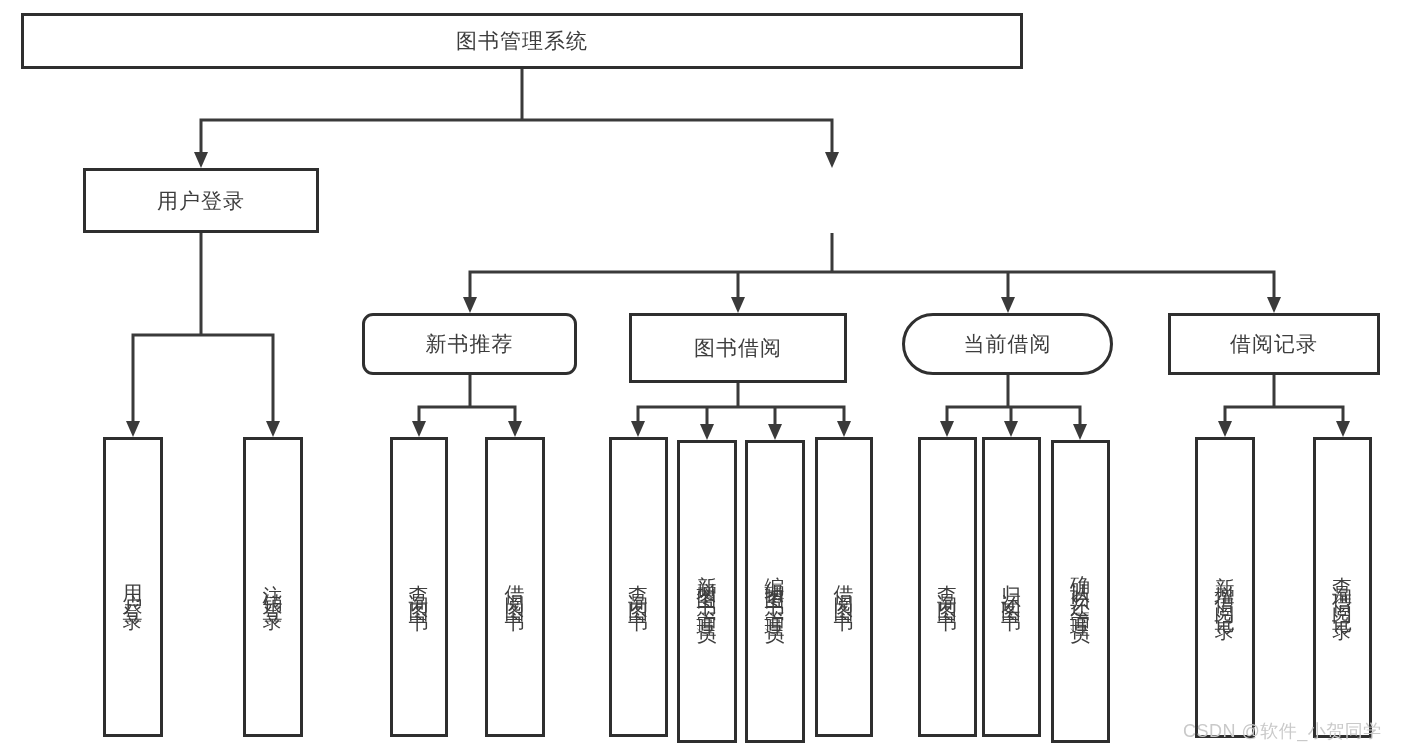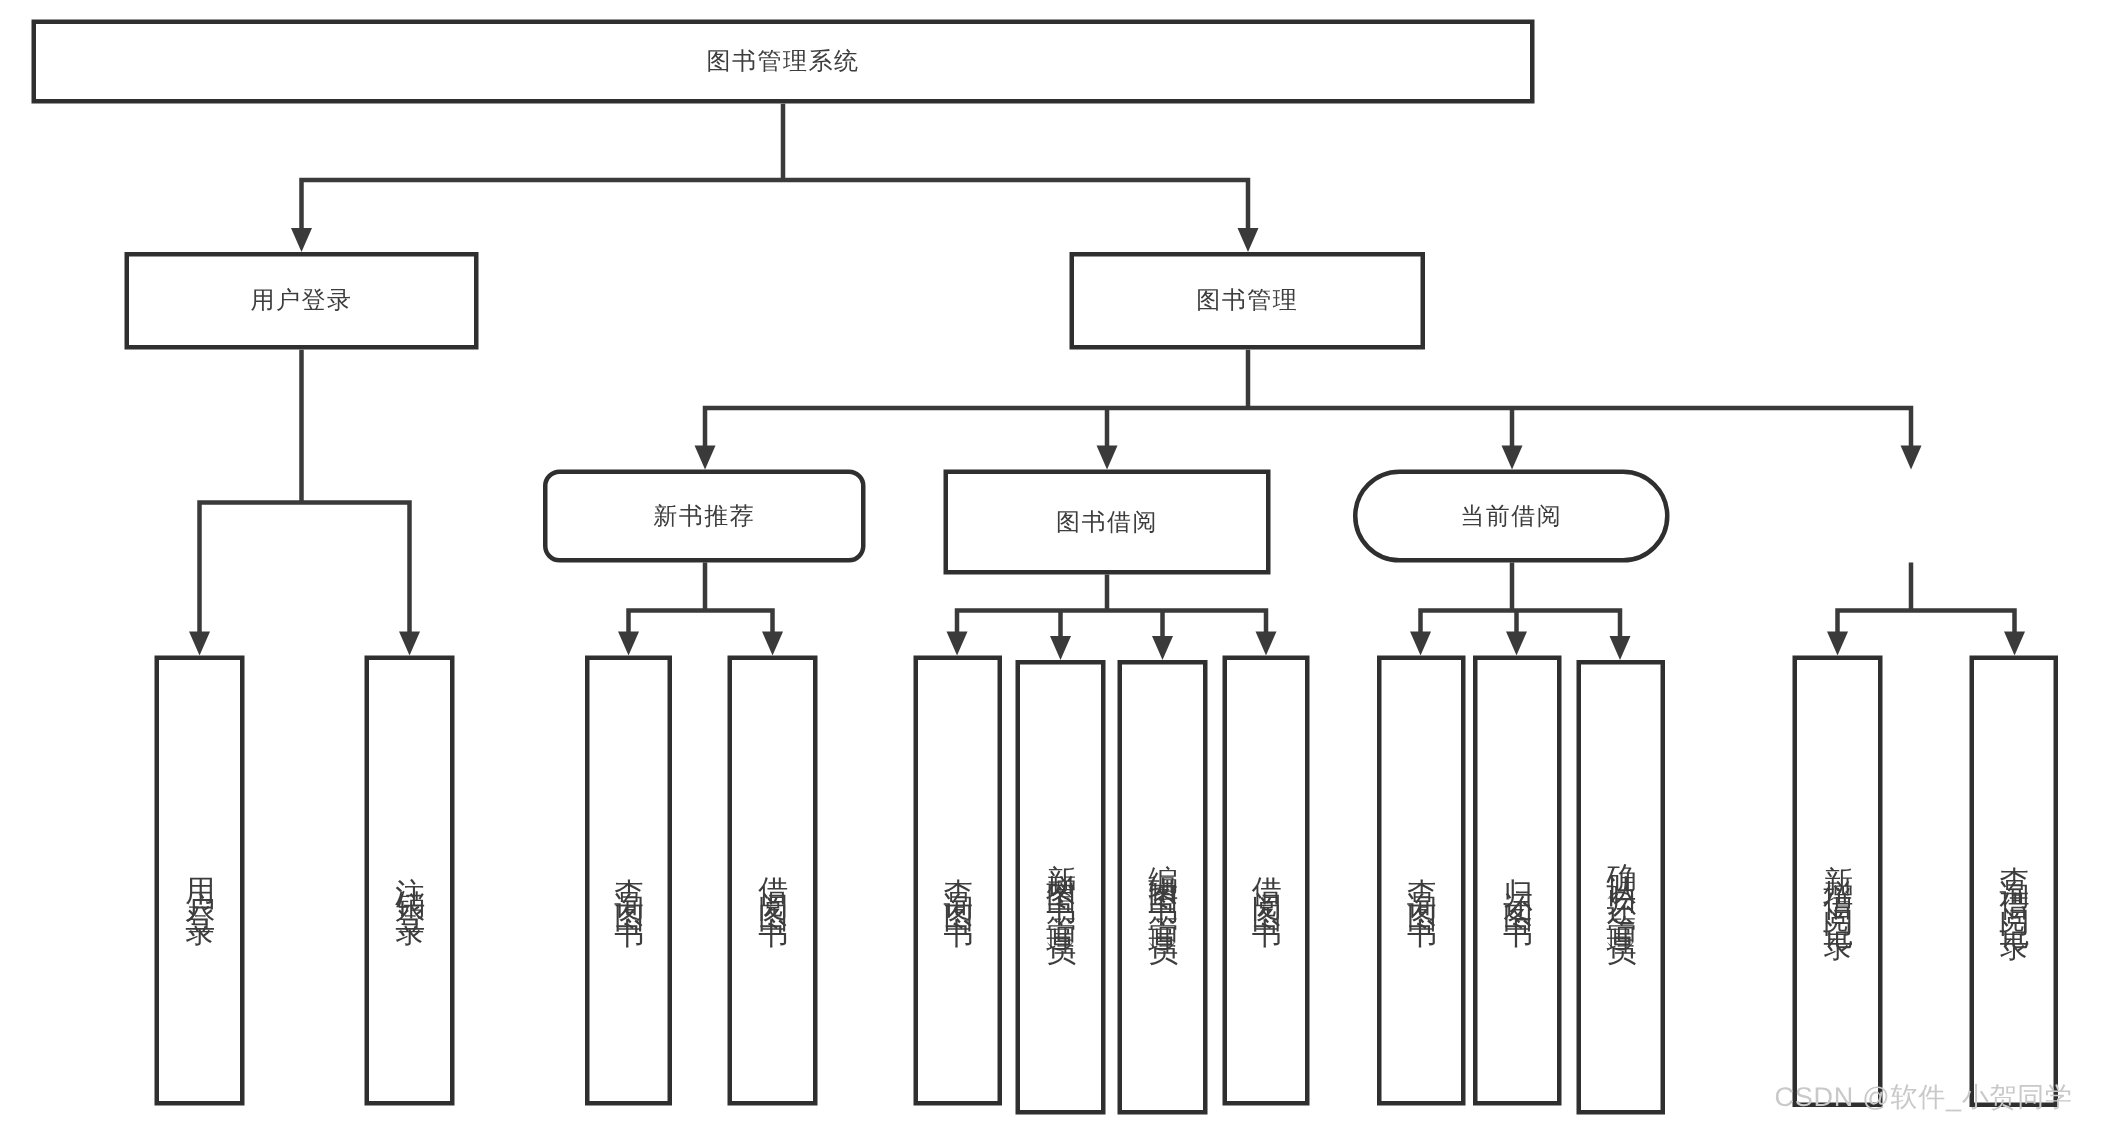--- a/index.html
+++ b/index.html
@@ -11,21 +11,21 @@
     overflow:hidden;
   }
   .node{
     position:absolute;
     box-sizing:border-box;
     border:3px solid #2f2f2f;
     background:#ffffff;
     display:flex;
     align-items:center;
     justify-content:center;
-    font-size:16px;
+    font-size:21px;
     color:#3d3d3d;
     letter-spacing:1px;
     z-index:2;
   }
   .vnode{
     writing-mode:vertical-rl;
     text-orientation:mixed;
     font-size:20px;
     letter-spacing:9px;
     line-height:1;
@@ -86,25 +86,25 @@
       <polygon points="1004,421 1018,421 1011,437"></polygon>
       <polygon points="1073,424 1087,424 1080,440"></polygon>
       <polygon points="1218,421 1232,421 1225,437"></polygon>
       <polygon points="1336,421 1350,421 1343,437"></polygon>
     </g>
   </svg>
 
   <div class="node" style="left:21px;top:13px;width:1002px;height:56px;">图书管理系统</div>
 
   <div class="node" style="left:83px;top:168px;width:236px;height:65px;">用户登录</div>
-  <div class="node" style="left:713px;top:168px;width:237px;height:65px;">图书管理</div>
 
   <div class="node" style="left:362px;top:313px;width:215px;height:62px;border-radius:11px;">新书推荐</div>
   <div class="node" style="left:629px;top:313px;width:218px;height:70px;">图书借阅</div>
   <div class="node" style="left:902px;top:313px;width:211px;height:62px;border-radius:31px;">当前借阅</div>
+  <div class="node" style="left:1168px;top:313px;width:212px;height:62px;">借阅记录</div>
 
   <div class="node vnode" style="left:103px;top:437px;width:60px;height:300px;">用户登录</div>
   <div class="node vnode" style="left:243px;top:437px;width:60px;height:300px;">注销登录</div>
 
   <div class="node vnode" style="left:390px;top:437px;width:58px;height:300px;">查询图书</div>
   <div class="node vnode" style="left:485px;top:437px;width:60px;height:300px;">借阅图书</div>
 
   <div class="node vnode" style="left:609px;top:437px;width:59px;height:300px;">查询图书</div>
   <div class="node vnode tight" style="left:677px;top:440px;width:60px;height:303px;">新增图书（管理员）</div>
   <div class="node vnode tight" style="left:745px;top:440px;width:60px;height:303px;">编辑图书（管理员）</div>

